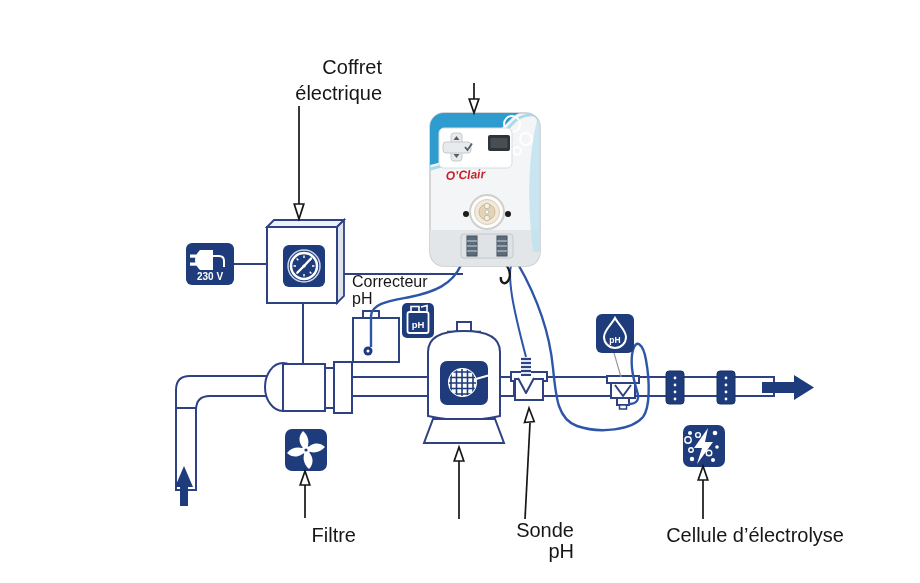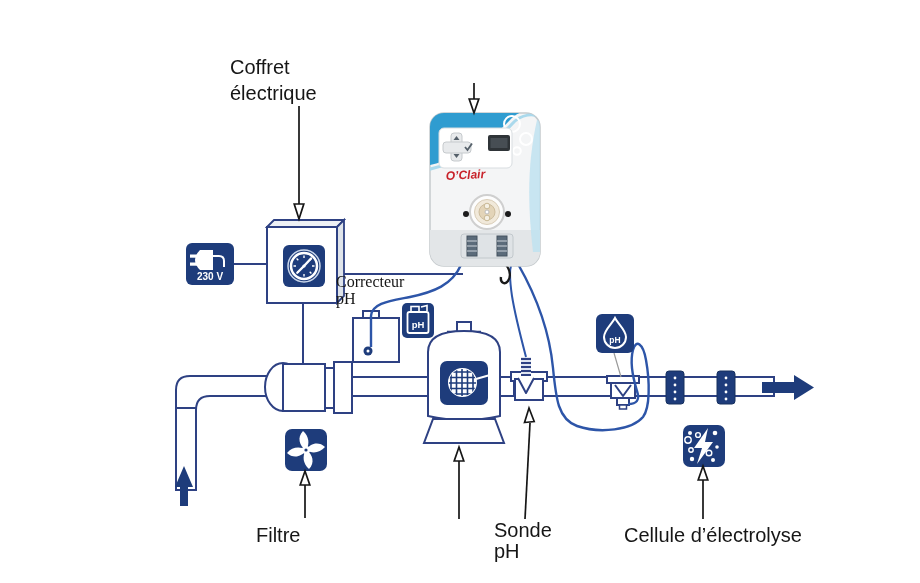--- a/index.html
+++ b/index.html
@@ -2,21 +2,21 @@
 <html><head>
 <meta charset="utf-8">
 <style>
   html,body{margin:0;padding:0;background:#ffffff;}
   #stage{
     position:relative;width:920px;height:583px;background:#ffffff;
     font-family:"Liberation Sans", sans-serif;color:#111;overflow:hidden;
   }
   #diagram-svg{position:absolute;left:0;top:0;}
   .lbl{position:absolute;color:#161616;line-height:1.3;white-space:nowrap;}
-  .lbl.center{text-align:left;}
+  .lbl.center{text-align:right;}
   .big{font-size:20px;}
   .mid{font-size:16px;line-height:1.05;}
 </style>
 </head>
 <body>
 
 <div id="stage">
 
 <svg id="diagram-svg" width="920" height="583" viewBox="0 0 920 583" xmlns="http://www.w3.org/2000/svg">
 
@@ -252,28 +252,28 @@
     <polygon points="698.2,480 707.8,480 703,466"></polygon>
   </g>
 </svg>
 
 <div class="lbl big center" style="left:230px;top:54px;width:152px;">
   <div>Coffret</div>
   <div>électrique</div>
 </div>
 
 
-<div class="lbl mid" style="left:336px;top:274px;font-family:Liberation Serif, serif;">
+<div class="lbl mid" style="left:352px;top:274px;">
   <div>Correcteur</div>
   <div>pH</div>
 </div>
 
 <div class="lbl big center" style="left:256px;top:522px;width:100px;">Filtre</div>
 
 
-<div class="lbl big center" style="left:494px;top:520px;width:100px;line-height:1.05;">
+<div class="lbl big center" style="left:474px;top:520px;width:100px;line-height:1.05;">
   <div>Sonde</div>
   <div>pH</div>
 </div>
 
 <div class="lbl big center" style="left:624px;top:522px;width:220px;">Cellule d’électrolyse</div>
 
 </div>
 
 </body></html>

